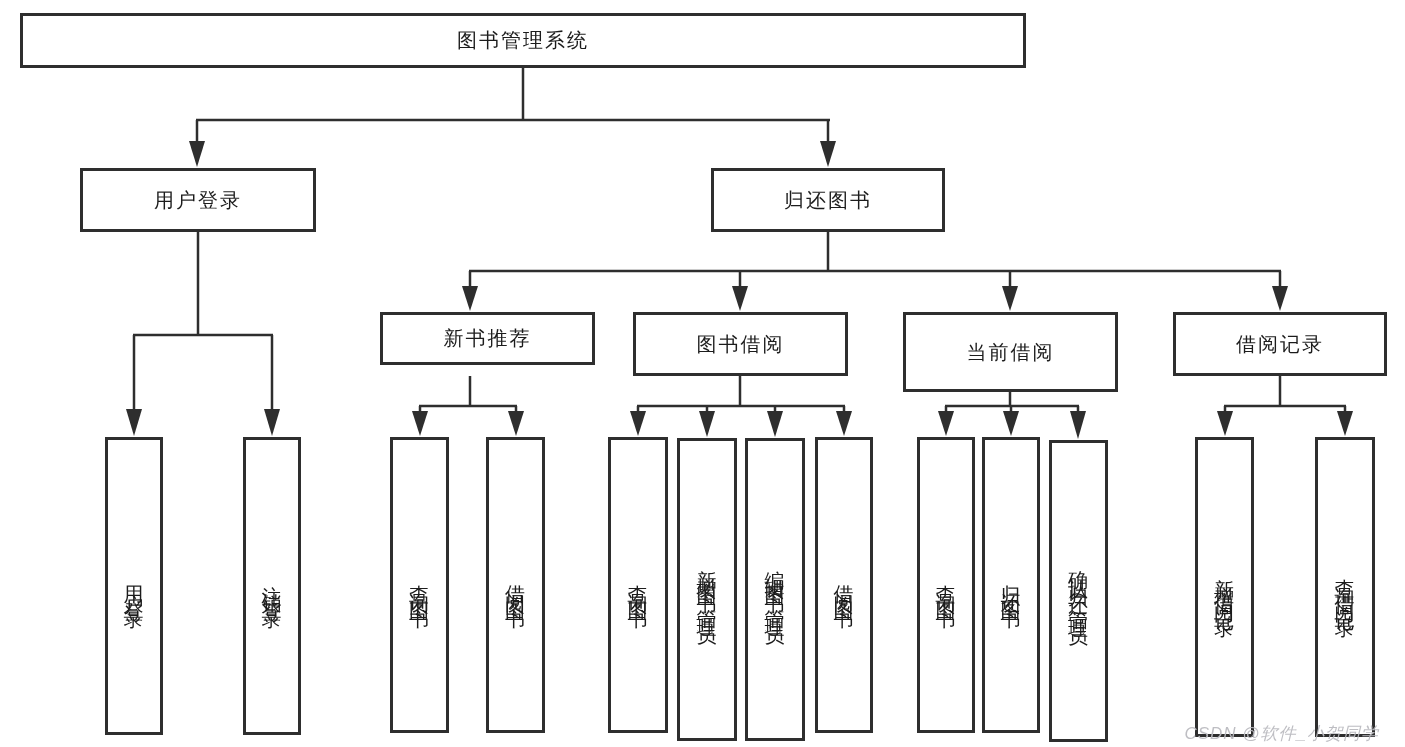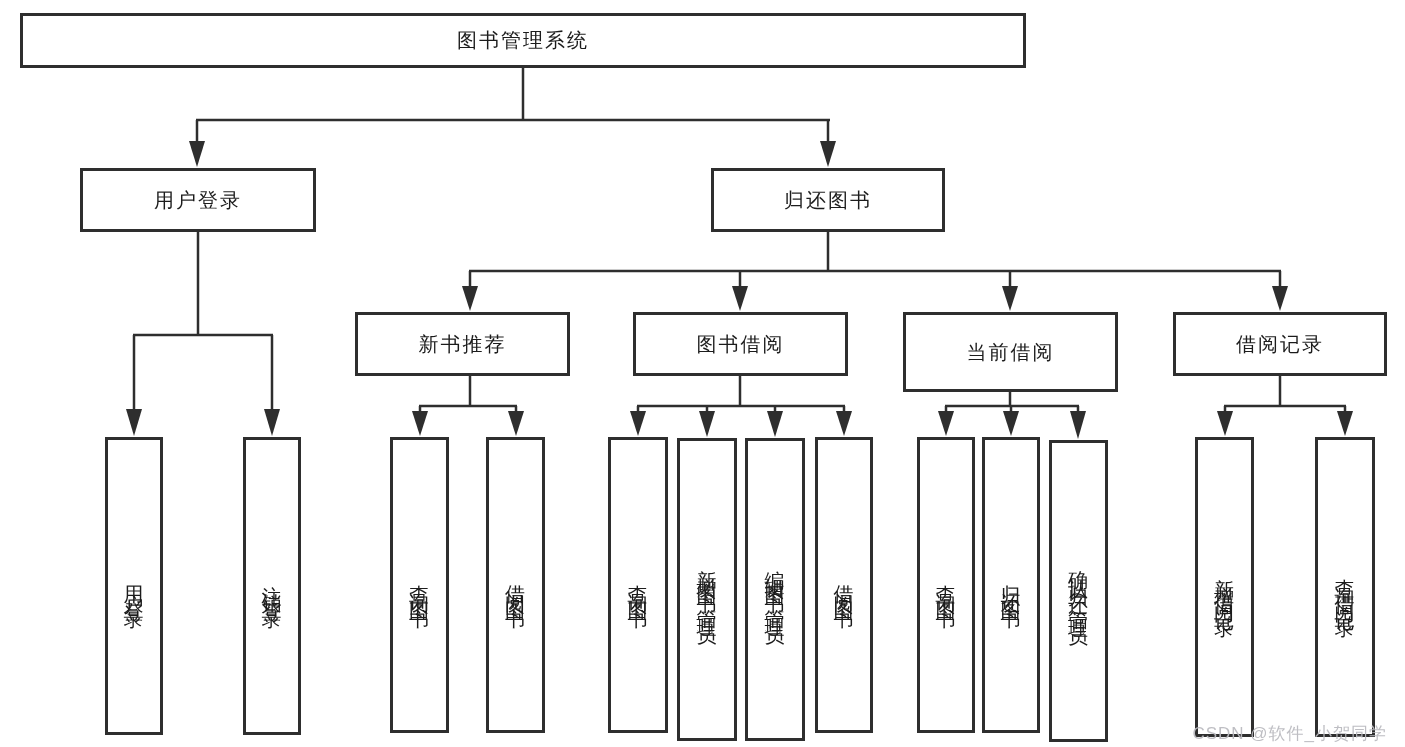--- a/index.html
+++ b/index.html
@@ -43,27 +43,28 @@
     justify-content: center;
     writing-mode: vertical-rl;
     font-size: 20px;
     letter-spacing: 8px;
     color: #1c1c1c;
     z-index: 2;
     line-height: 1;
   }
   #watermark {
     position: absolute;
-    right: 18px;
+    right: 26px;
     bottom: 2px;
     font-size: 17px;
     color: rgba(186, 186, 192, 0.95);
     letter-spacing: 1px;
     z-index: 5;
     white-space: nowrap;
+    font-style: italic;
   }
 </style>
 </head>
 <body>
 
 <div id="canvas">
 
   <svg id="wires" viewBox="0 0 1405 747" xmlns="http://www.w3.org/2000/svg">
 
     <g>
@@ -138,21 +139,21 @@
       <line x1="1345" y1="406" x2="1345" y2="416"></line>
       <polygon points="1337,411 1353,411 1345,436"></polygon>
     </g>
   </svg>
 
   <div class="hbox" style="left:20px; top:13px; width:1006px; height:55px;">图书管理系统</div>
 
   <div class="hbox" style="left:80px; top:168px; width:236px; height:64px;">用户登录</div>
   <div class="hbox" style="left:711px; top:168px; width:234px; height:64px;">归还图书</div>
 
-  <div class="hbox" style="left:355px; top:312px; width:215px; height:64px;">新书推荐</div>
+  <div class="hbox" style="left:380px; top:312px; width:215px; height:53px;">新书推荐</div>
   <div class="hbox" style="left:633px; top:312px; width:215px; height:64px;font-family:Liberation Serif, serif;">图书借阅</div>
   <div class="hbox" style="left:903px; top:312px; width:215px; height:80px;">当前借阅</div>
   <div class="hbox" style="left:1173px; top:312px; width:214px; height:64px;">借阅记录</div>
 
   <div class="vbox" style="left:105px; top:437px; width:58px; height:298px;">用户登录</div>
   <div class="vbox" style="left:243px; top:437px; width:58px; height:298px;">注销登录</div>
 
   <div class="vbox" style="left:390px; top:437px; width:59px; height:296px;">查询图书</div>
   <div class="vbox" style="left:486px; top:437px; width:59px; height:296px;">借阅图书</div>
 

